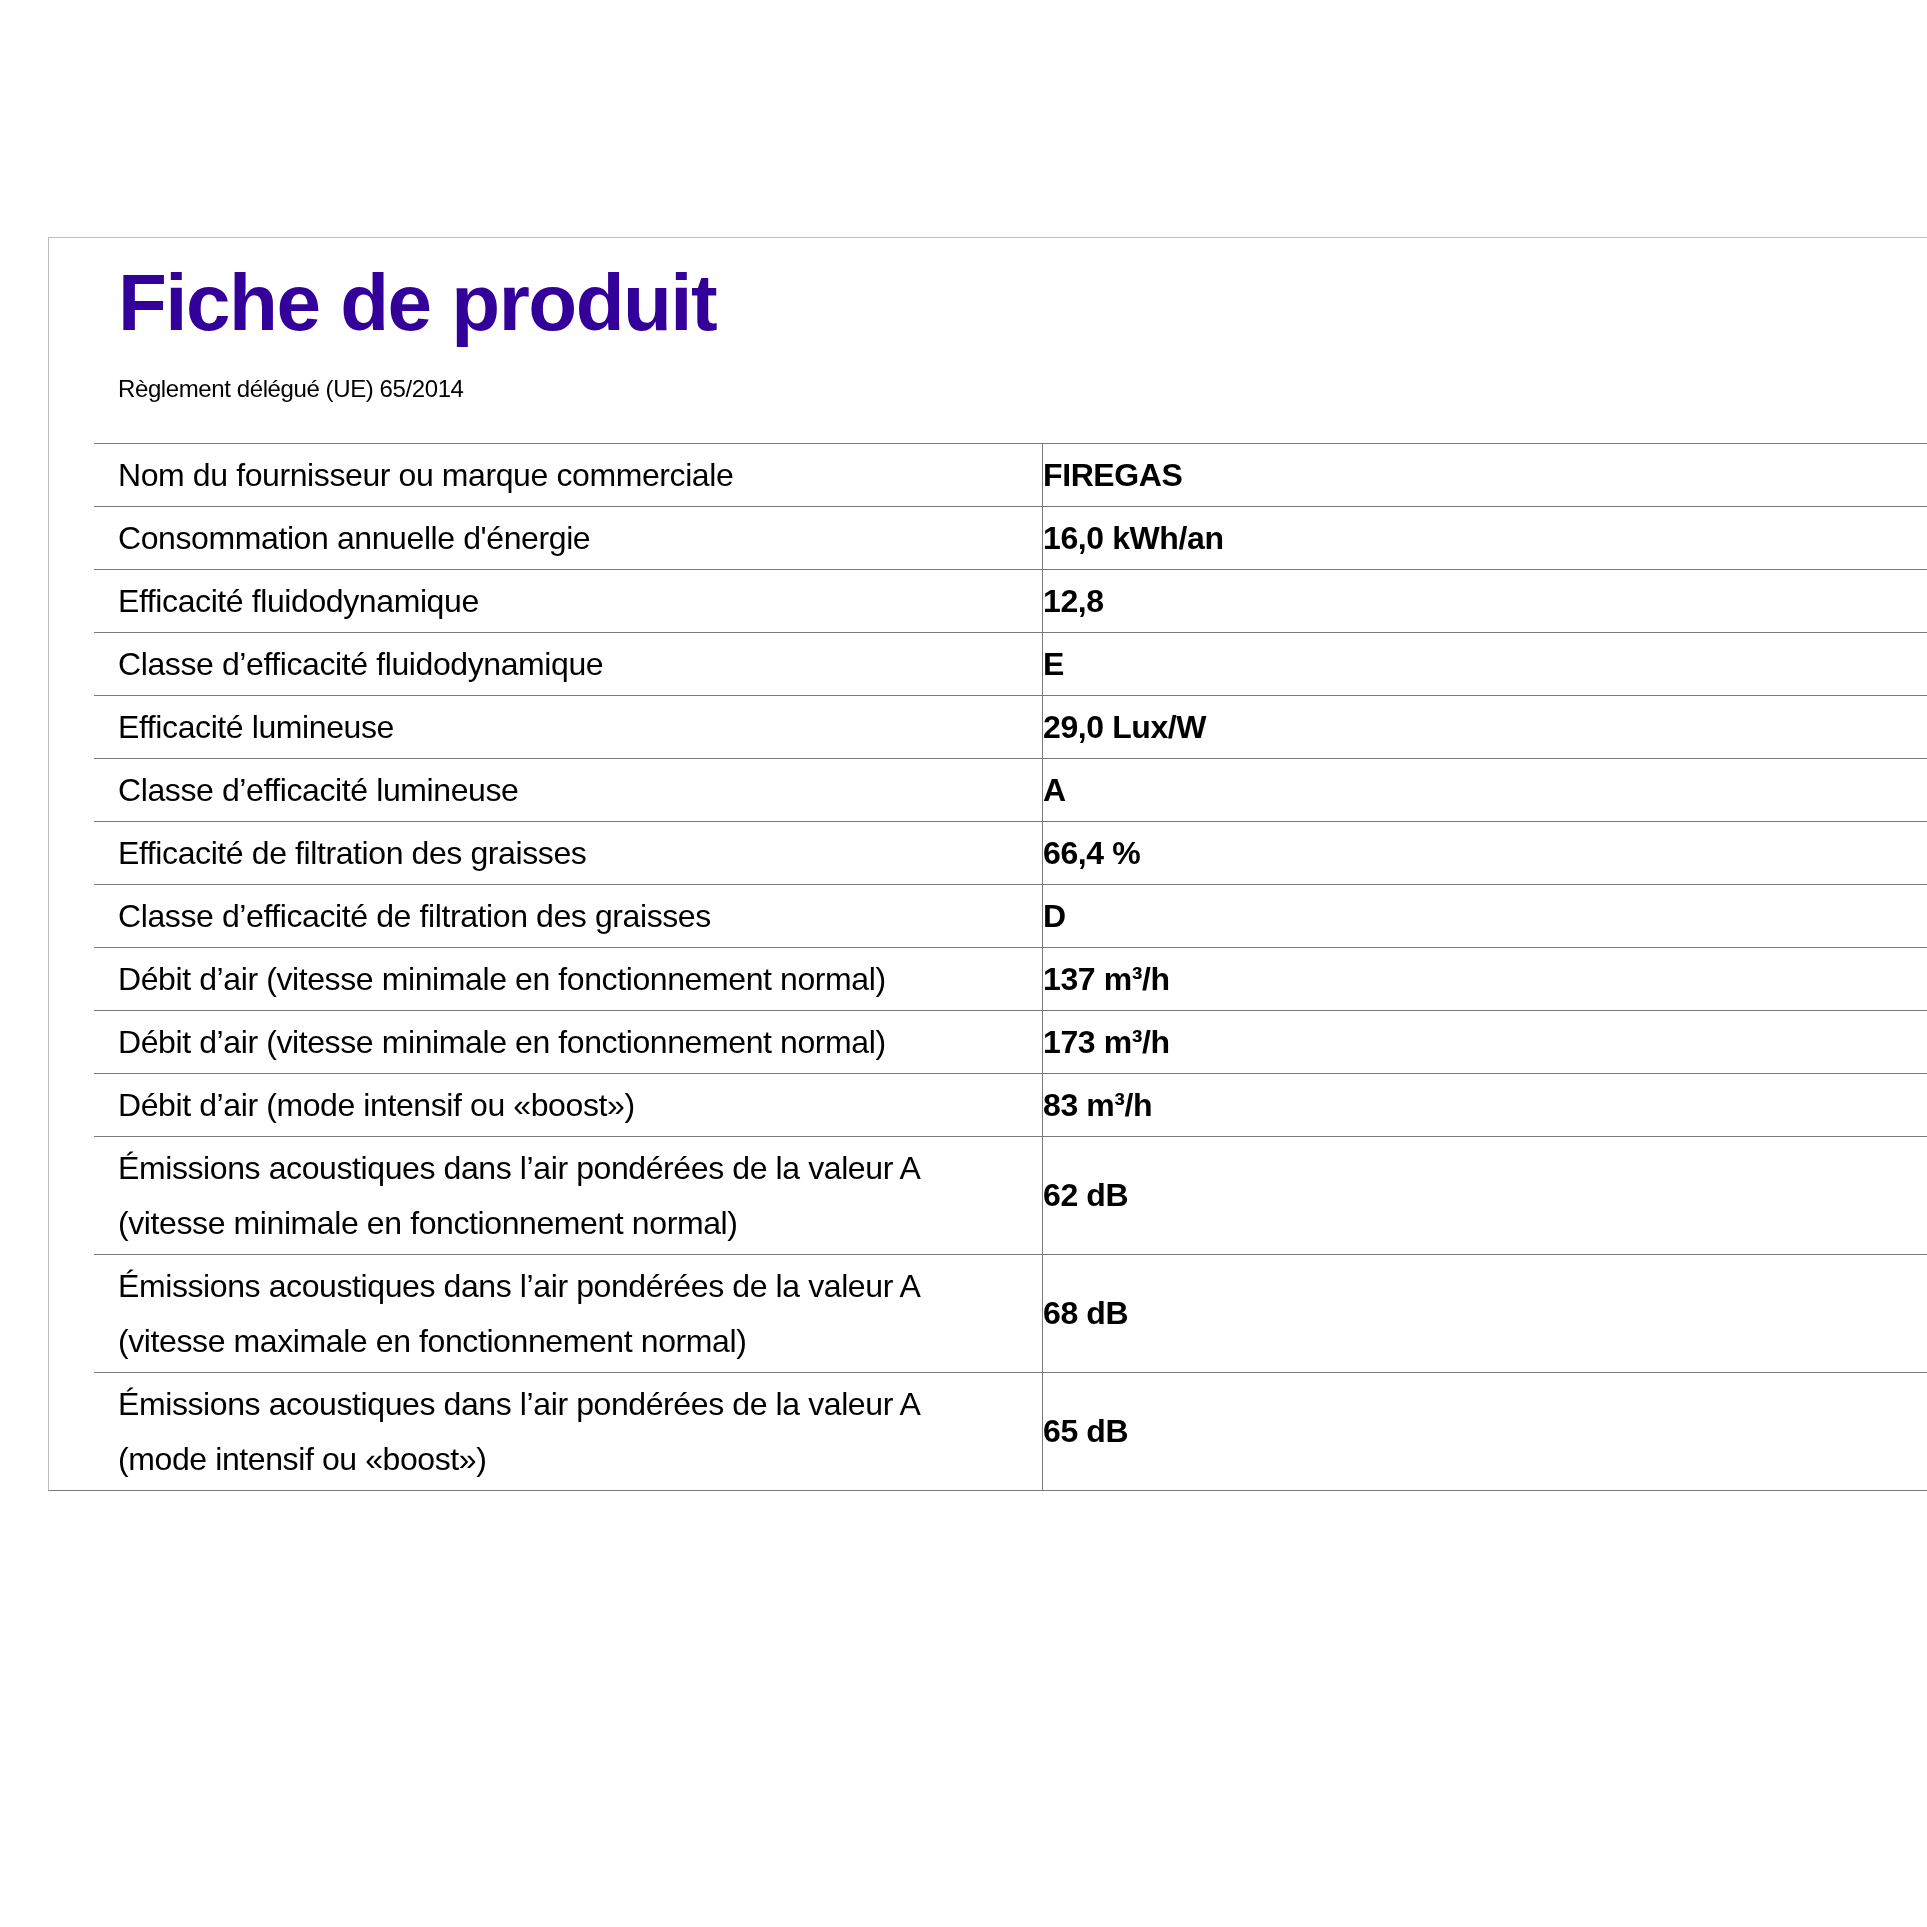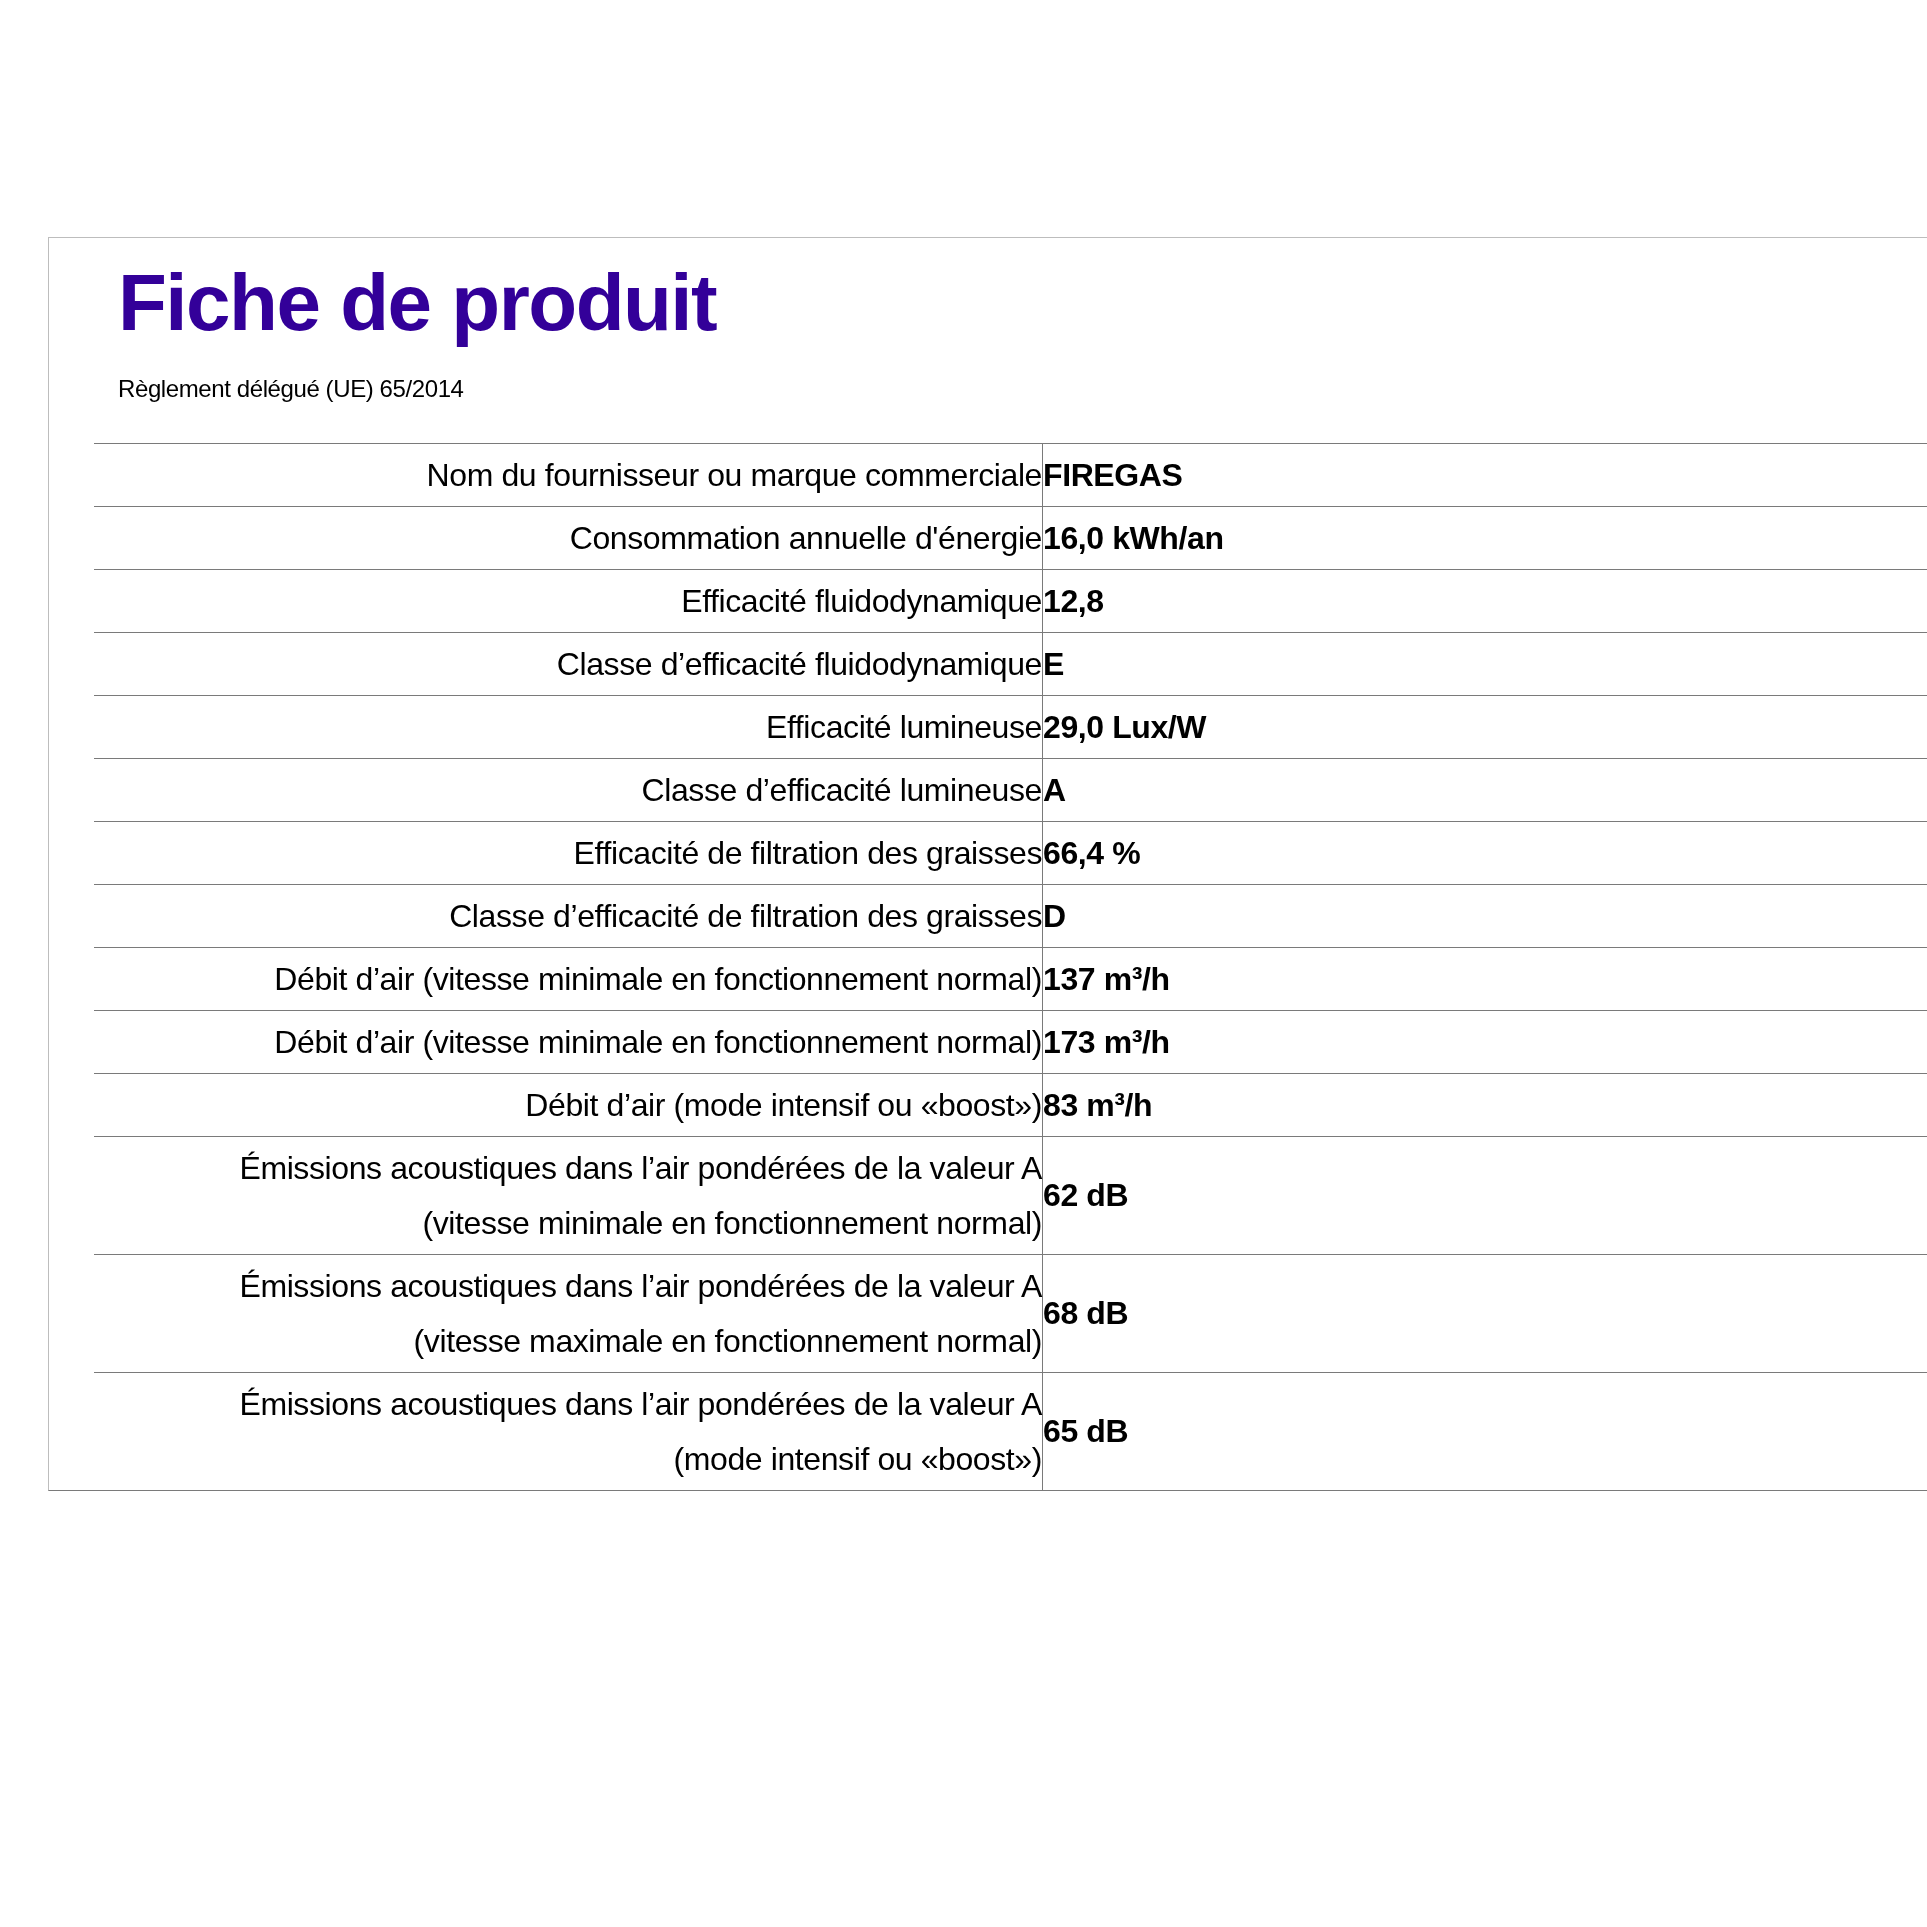--- a/index.html
+++ b/index.html
@@ -5,21 +5,21 @@
   html, body { margin:0; padding:0; background:#ffffff; }
   body { width:1927px; height:1927px; position:relative; overflow:hidden;
          font-family:"Liberation Sans", "DejaVu Sans", sans-serif; color:#000; }
   .sheet { position:absolute; left:48px; top:237px; width:1851px;
            border:1.5px solid #bdbdbd; border-bottom:1.5px solid #7a7a7a; box-sizing:content-box;padding-left:45px; }
   .header { height:205px; position:relative; border-bottom:1.5px solid #7a7a7a; }
   .title { position:absolute; left:24px; top:17px; font-size:80px; font-weight:bold;
            color:#330099; letter-spacing:-1.5px; line-height:1.2; }
   .subtitle { position:absolute; left:24px; top:137px; font-size:24px; line-height:1.2; letter-spacing:-0.4px; }
   table { width:100%; border-collapse:collapse; table-layout:fixed; }
-  td { border-top:1.5px solid #7a7a7a; padding:0; vertical-align:middle; font-size:32px; letter-spacing:-0.4px;text-align:right; }
+  td { border-top:1.5px solid #7a7a7a; padding:0; vertical-align:middle; font-size:32px; letter-spacing:-0.4px; }
   tr:first-child td { border-top:none; }
   td.label { width:924px; padding-left:24px; line-height:55px; border-right:1.5px solid #7a7a7a; }
   td.value { text-align:left; font-weight:bold; }
   tr.single td { height:62px; }
   tr.double td { height:117px; }
 </style>
 </head>
 <body>
 
 <div class="sheet">

